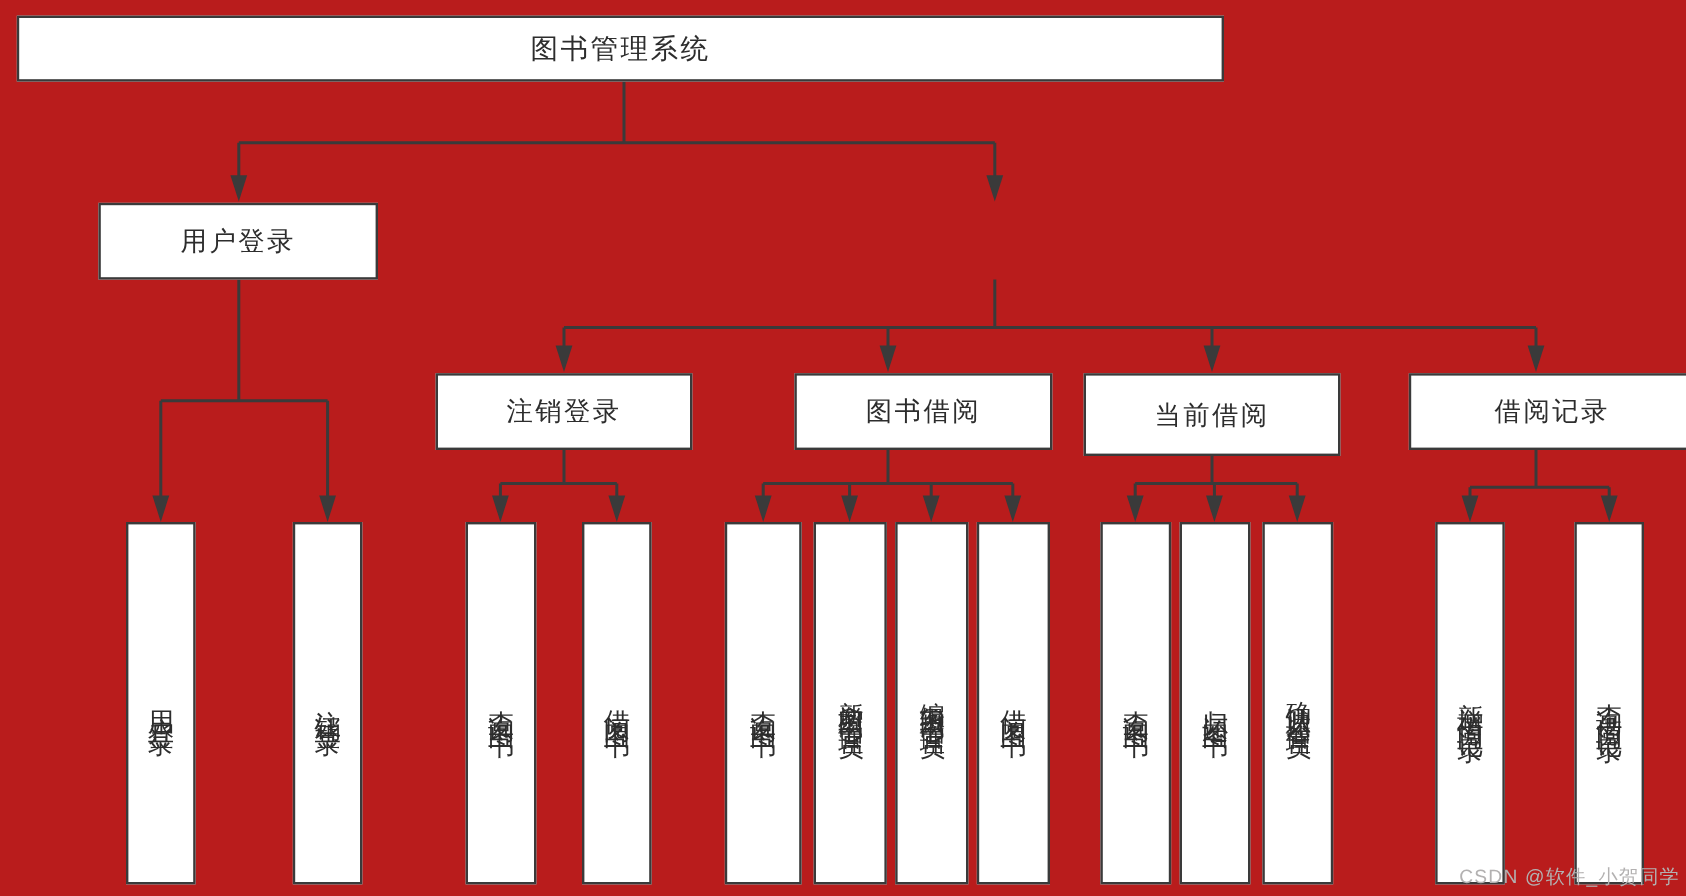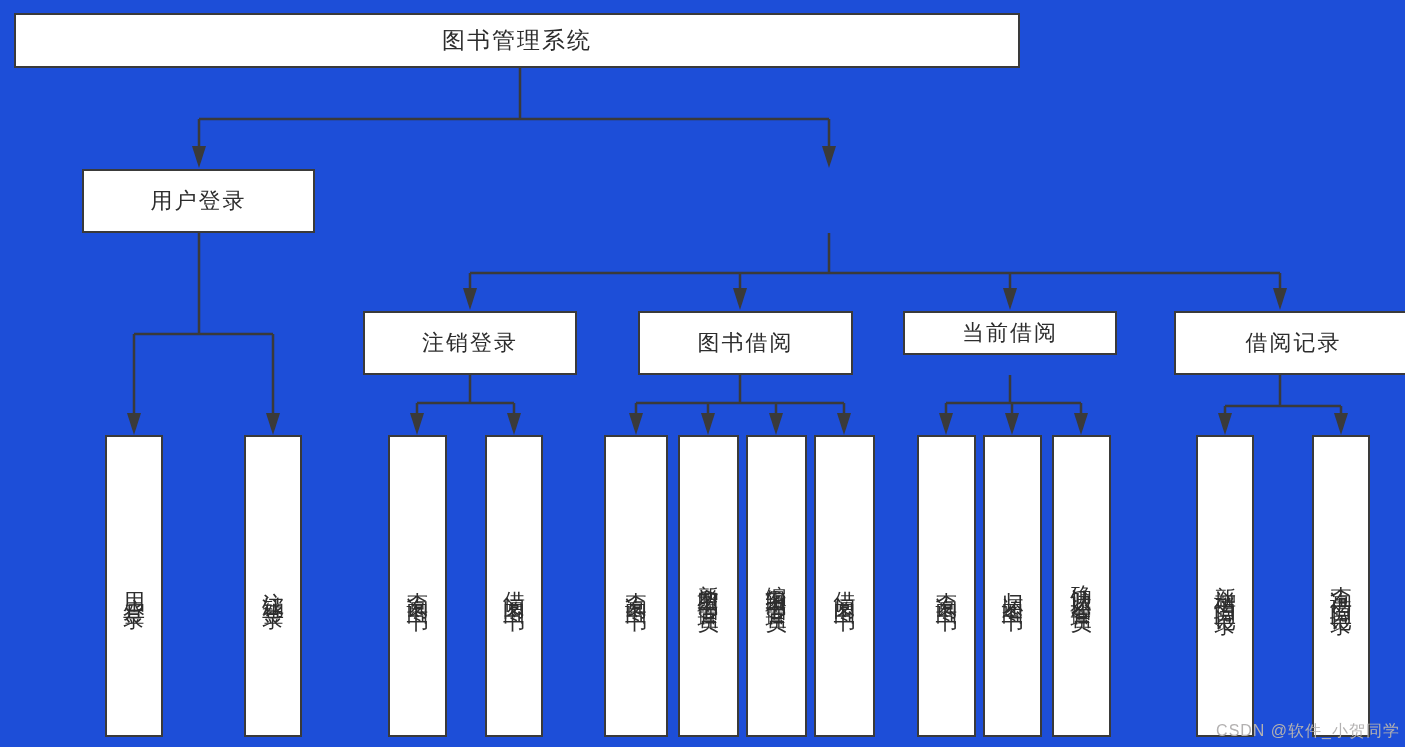--- a/index.html
+++ b/index.html
@@ -1,21 +1,21 @@
 <!DOCTYPE html>
 <html><head>
 <meta charset="utf-8">
 <style>
   * { margin:0; padding:0; box-sizing:border-box; }
   html,body { background:#ffffff; }
   body { font-family:"Liberation Sans", sans-serif; }
   .canvas {
     position:relative;
     width:1405px; height:747px;
-    background:#1d4ed8;
+    background:#b91c1c;
     overflow:hidden;
   }
   .connectors {
     position:absolute; left:0; top:0; width:1405px; height:747px;
     pointer-events:none;
   }
   .node {
     position:absolute;
     border:2px solid #3a3a3a;
     background:#ffffff;
@@ -82,22 +82,22 @@
       <path d="M1218 413 L1232 413 L1225 435 Z"></path>
       <path d="M1334 413 L1348 413 L1341 435 Z"></path>
     </g>
   </svg>
 
   <div class="node root-node" style="left:14px; top:13px; width:1006px; height:55px;">图书管理系统</div>
 
   <div class="node h-node" style="left:82px; top:169px; width:233px; height:64px;">用户登录</div>
 
   <div class="node h-node" style="left:363px; top:311px; width:214px; height:64px;">注销登录</div>
-  <div class="node h-node" style="left:638px; top:311px; width:215px; height:64px;">图书借阅</div>
-  <div class="node h-node" style="left:903px; top:311px; width:214px; height:44px;">当前借阅</div>
+  <div class="node h-node" style="left:662px; top:311px; width:215px; height:64px;">图书借阅</div>
+  <div class="node h-node" style="left:903px; top:311px; width:214px; height:69px;">当前借阅</div>
   <div class="node h-node" style="left:1174px; top:311px; width:239px; height:64px;">借阅记录</div>
 
   <div class="node leaf" style="left:105px; top:435px; width:58px; height:302px;">用户登录</div>
   <div class="node leaf" style="left:244px; top:435px; width:58px; height:302px;">注销登录</div>
 
   <div class="node leaf" style="left:388px; top:435px; width:59px; height:302px;">查询图书</div>
   <div class="node leaf" style="left:485px; top:435px; width:58px; height:302px;">借阅图书</div>
 
   <div class="node leaf" style="left:604px; top:435px; width:64px; height:302px;">查询图书</div>
   <div class="node leaf dense" style="left:678px; top:435px; width:61px; height:302px;">新增图书（管理员）</div>

